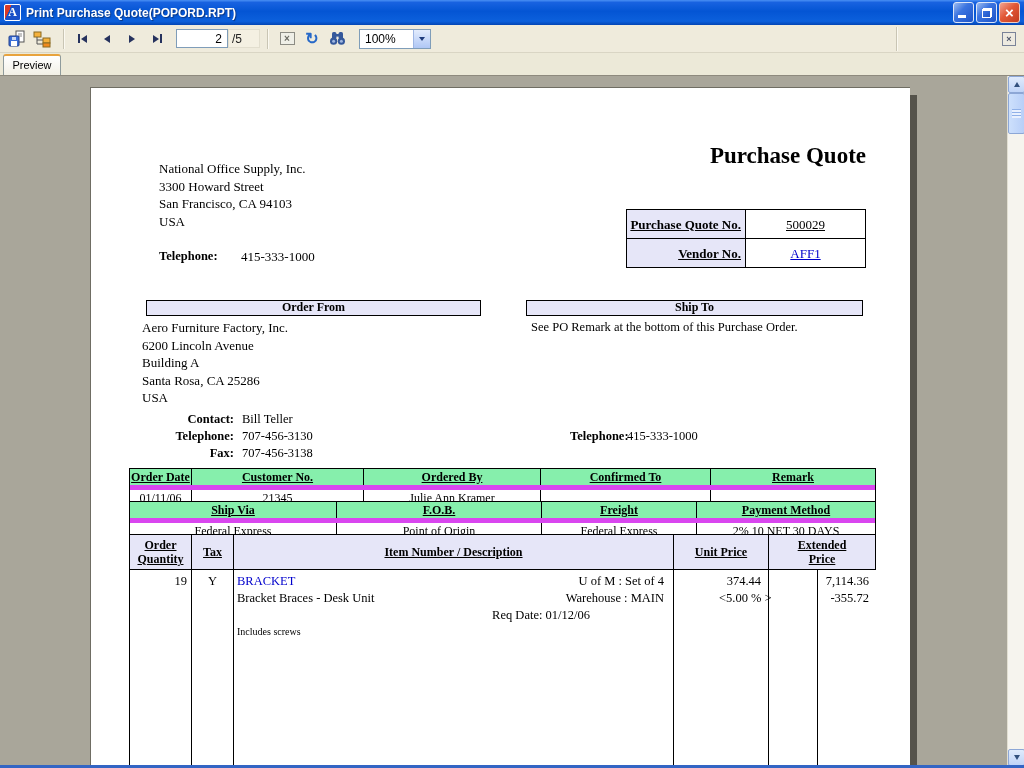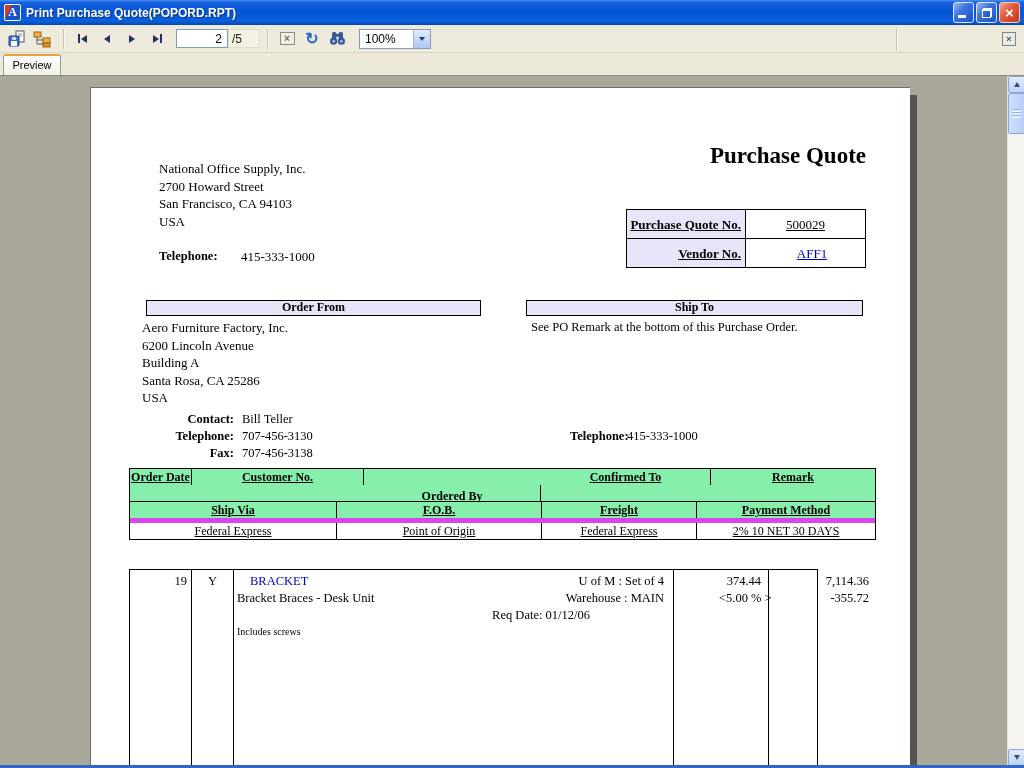--- a/index.html
+++ b/index.html
@@ -77,21 +77,21 @@
   .sb-thumb { position:absolute; left:0; top:17px; width:17px; height:41px; border:1px solid #8DA7D6; border-radius:2px;
     background:linear-gradient(90deg,#CDE0FC,#B8CFF8); display:flex; align-items:center; justify-content:center; }
   .sb-grip { width:9px; height:9px;
     background:repeating-linear-gradient(180deg,#8FB0E8 0 1px,#E8F0FE 1px 3px); }
 
   
   .abs { position:absolute; }
   .doc-line { font-size:13px; line-height:17.5px; white-space:nowrap; }
   .b { font-weight:bold; }
   .report-title { font-size:23px; font-weight:bold; white-space:nowrap; }
-  .link { color:#0000CC;padding-left:13px; }
+  .link { color:#0000CC; }
   .sec-header { background:#E6E6F8; border:1px solid #000; text-align:center;
     font-weight:bold; font-size:12px; line-height:13px; }
 
   .rtable { position:absolute; border:1px solid #000; background:#fff; display:flex; flex-direction:column; }
   .tr { display:flex; }
   .tr.hdr { background:#86efac; border-bottom:5px solid #d946ef; }
   .td { border-right:1px solid #000; display:flex; align-items:center; justify-content:center;
     font-size:12px; text-align:center; line-height:13px; overflow:hidden;text-decoration:underline; }
   .td:last-child { border-right:none; }
   .td.hd { font-weight:bold; }
@@ -191,21 +191,21 @@
   <div class="tab">Preview</div>
 </div>
 
 <div class="workspace">
   <div class="page-shadow"></div>
 
   <div class="page">
 
     <div class="abs" style="left:68px; top:72px;">
       <div class="doc-line">National Office Supply, Inc.</div>
-      <div class="doc-line">2700 Howard Street</div>
+      <div class="doc-line">3300 Howard Street</div>
       <div class="doc-line">San Francisco, CA 94103</div>
       <div class="doc-line">USA</div>
     </div>
     <div class="abs doc-line b" style="left:68px; top:160px; font-size:12.5px;">Telephone:</div>
     <div class="abs doc-line" style="left:150px; top:160px;">415-333-1000</div>
 
     <div class="abs report-title" style="right:44px; top:55px;">Purchase Quote</div>
 
     <div class="rtable" style="left:535px; top:121px; width:240px;">
       <div class="tr" style="border-bottom:1px solid #000;">
@@ -237,21 +237,21 @@
     <div class="abs doc-line" style="left:151px; top:357px; font-size:12.5px;">707-456-3138</div>
 
     <div class="abs doc-line" style="left:440px; top:231px; font-size:12.5px;">See PO Remark at the bottom of this Purchase Order.</div>
     <div class="abs doc-line b ra" style="left:435px; top:340px; width:93px; font-size:12.5px;">Telephone:</div>
     <div class="abs doc-line" style="left:536px; top:340px; font-size:12.5px;">415-333-1000</div>
 
     <div class="rtable" style="left:38px; top:380px; width:747px;">
       <div class="tr hdr">
         <div class="td hd" style="flex:0 0 62px; height:16px;">Order Date</div>
         <div class="td hd" style="flex:0 0 172px; height:16px;">Customer No.</div>
-        <div class="td hd" style="flex:0 0 177px; height:22px;margin-top:16px;">Ordered By</div>
+        <div class="td hd" style="flex:0 0 177px; height:16px;">Ordered By</div>
         <div class="td hd" style="flex:0 0 170px; height:16px;">Confirmed To</div>
         <div class="td hd" style="flex:0 0 164px; height:16px;">Remark</div>
       </div>
       <div class="tr">
         <div class="td" style="flex:0 0 62px; height:16px;">01/11/06</div>
         <div class="td" style="flex:0 0 172px; height:16px;">21345</div>
         <div class="td" style="flex:0 0 177px; height:16px;">Julie Ann Kramer</div>
         <div class="td" style="flex:0 0 170px; height:16px;"></div>
         <div class="td" style="flex:0 0 164px; height:16px;"></div>
       </div>
@@ -265,20 +265,29 @@
         <div class="td hd" style="flex:0 0 178px; height:16px;">Payment Method</div>
       </div>
       <div class="tr">
         <div class="td" style="flex:0 0 207px; height:16px;">Federal Express</div>
         <div class="td" style="flex:0 0 205px; height:16px;">Point of Origin</div>
         <div class="td" style="flex:0 0 155px; height:16px;">Federal Express</div>
         <div class="td" style="flex:0 0 178px; height:16px;">2% 10 NET 30 DAYS</div>
       </div>
     </div>
 
+    <div class="rtable" style="left:38px; top:446px; width:747px;">
+      <div class="tr" style="background:#E6E6F8;">
+        <div class="td hd" style="flex:0 0 62px; height:34px; line-height:14px;">Order Quantity</div>
+        <div class="td hd" style="flex:0 0 42px; height:34px;">Tax</div>
+        <div class="td hd" style="flex:0 0 440px; height:34px;">Item Number / Description</div>
+        <div class="td hd" style="flex:0 0 95px; height:34px; line-height:14px; padding:0 14px;">Unit Price</div>
+        <div class="td hd" style="flex:0 0 106px; height:34px; line-height:14px; padding:0 14px;">Extended Price</div>
+      </div>
+    </div>
 
     <div class="item-body">
       <div class="col-sep" style="left:61px;"></div>
       <div class="col-sep" style="left:103px;"></div>
       <div class="col-sep" style="left:543px;"></div>
       <div class="col-sep" style="left:638px;"></div>
 
       <div class="cell-txt ra" style="left:0; top:4px; width:57px;">19</div>
       <div class="cell-txt" style="left:62px; top:4px; width:41px; text-align:center;">Y</div>
       <div class="cell-txt link" style="left:107px; top:4px;">BRACKET</div>

